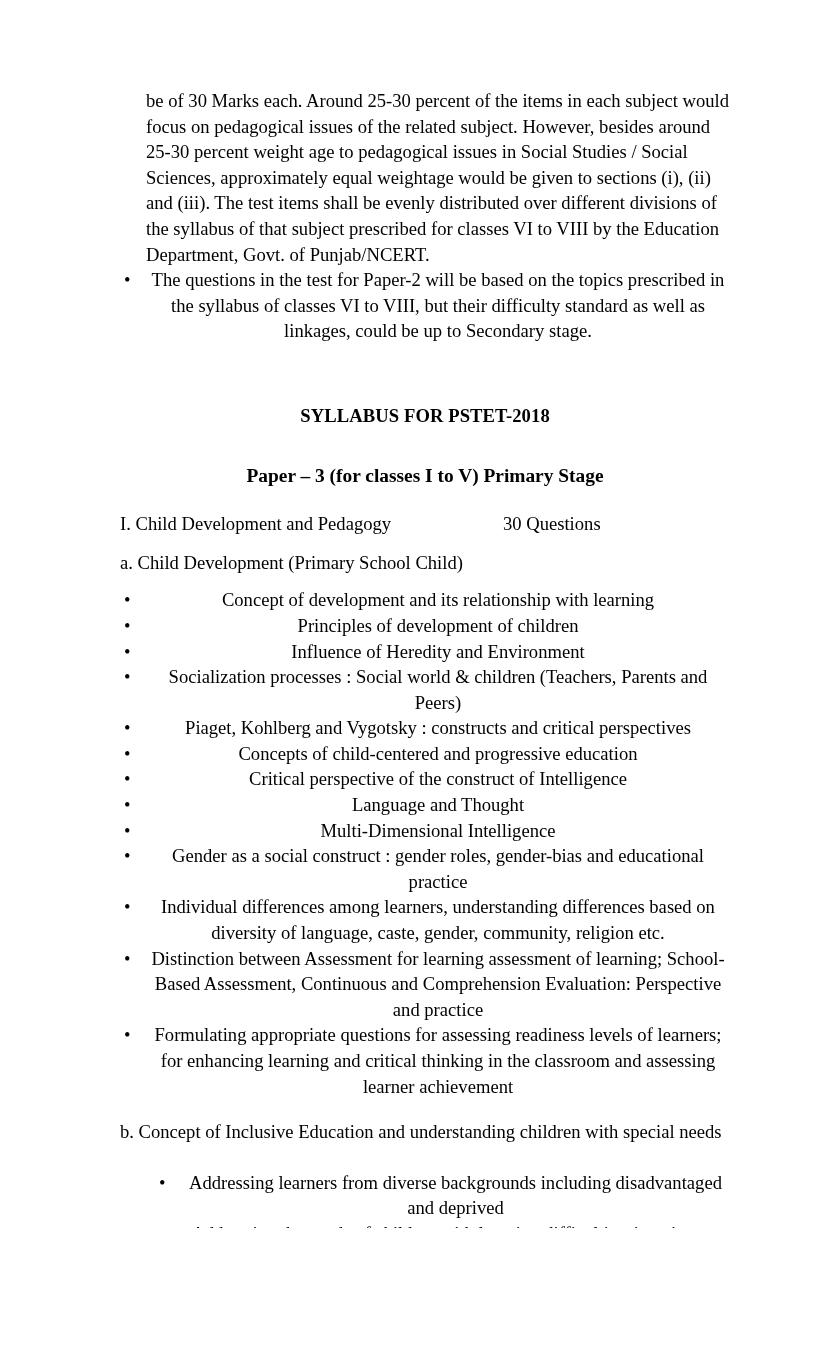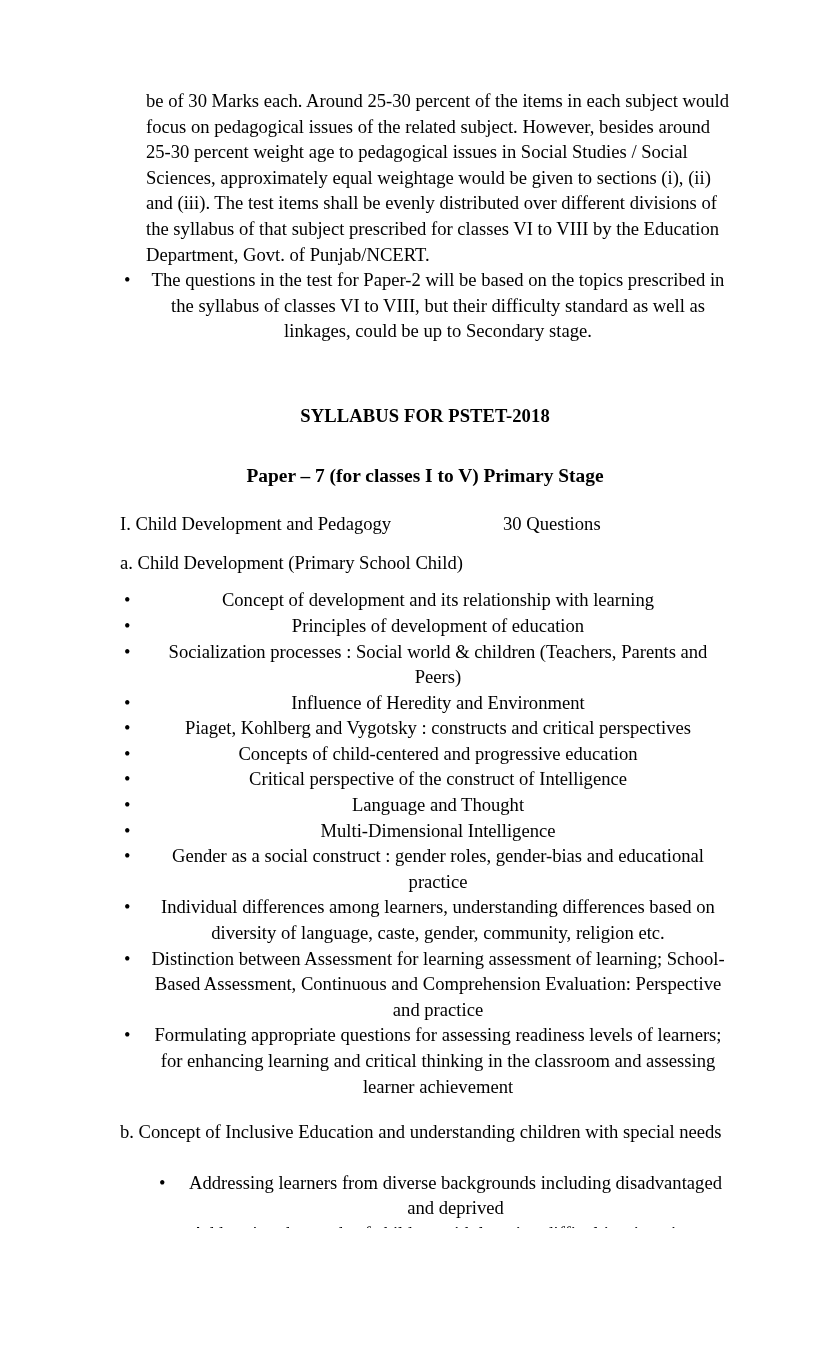--- a/index.html
+++ b/index.html
@@ -125,40 +125,40 @@
     <ul class="bullets">
       <li>The questions in the test for Paper-2 will be based on the topics prescribed in the syllabus of classes VI to VIII, but their difficulty standard as well as linkages, could be up to Secondary stage.</li>
     </ul>
 
     <div class="sp-2"></div>
 
     <p class="heading-center h-main">SYLLABUS FOR PSTET-2018</p>
 
     <div class="sp-3"></div>
 
-    <p class="heading-center h-sub">Paper – 7 (for classes I to V) Primary Stage</p>
+    <p class="heading-center h-sub">Paper – 3 (for classes I to V) Primary Stage</p>
 
     <div class="sp-4"></div>
 
     <div class="section-row">
       <span class="sec-title">I. Child Development and Pedagogy</span>
       <span class="sec-count">30 Questions</span>
     </div>
 
     <div class="sp-5"></div>
 
     <p class="sub-head">a. Child Development (Primary School Child)</p>
 
     <div class="sp-7"></div>
 
     <ul class="bullets">
       <li>Concept of development and its relationship with learning</li>
-      <li>Principles of development of education</li>
+      <li>Principles of development of children</li>
+      <li>Influence of Heredity and Environment</li>
       <li>Socialization processes : Social world &amp; children (Teachers, Parents and Peers)</li>
-      <li>Influence of Heredity and Environment</li>
       <li>Piaget, Kohlberg and Vygotsky : constructs and critical perspectives</li>
       <li>Concepts of child-centered and progressive education</li>
       <li>Critical perspective of the construct of Intelligence</li>
       <li>Language and Thought</li>
       <li>Multi-Dimensional Intelligence</li>
       <li>Gender as a social construct : gender roles, gender-bias and educational practice</li>
       <li>Individual differences among learners, understanding differences based on diversity of language, caste, gender, community, religion etc.</li>
       <li>Distinction between Assessment for learning assessment of learning; School-Based Assessment, Continuous and Comprehension Evaluation: Perspective and practice</li>
       <li>Formulating appropriate questions for assessing readiness levels of learners; for enhancing learning and critical thinking in the classroom and assessing learner achievement</li>
     </ul>

